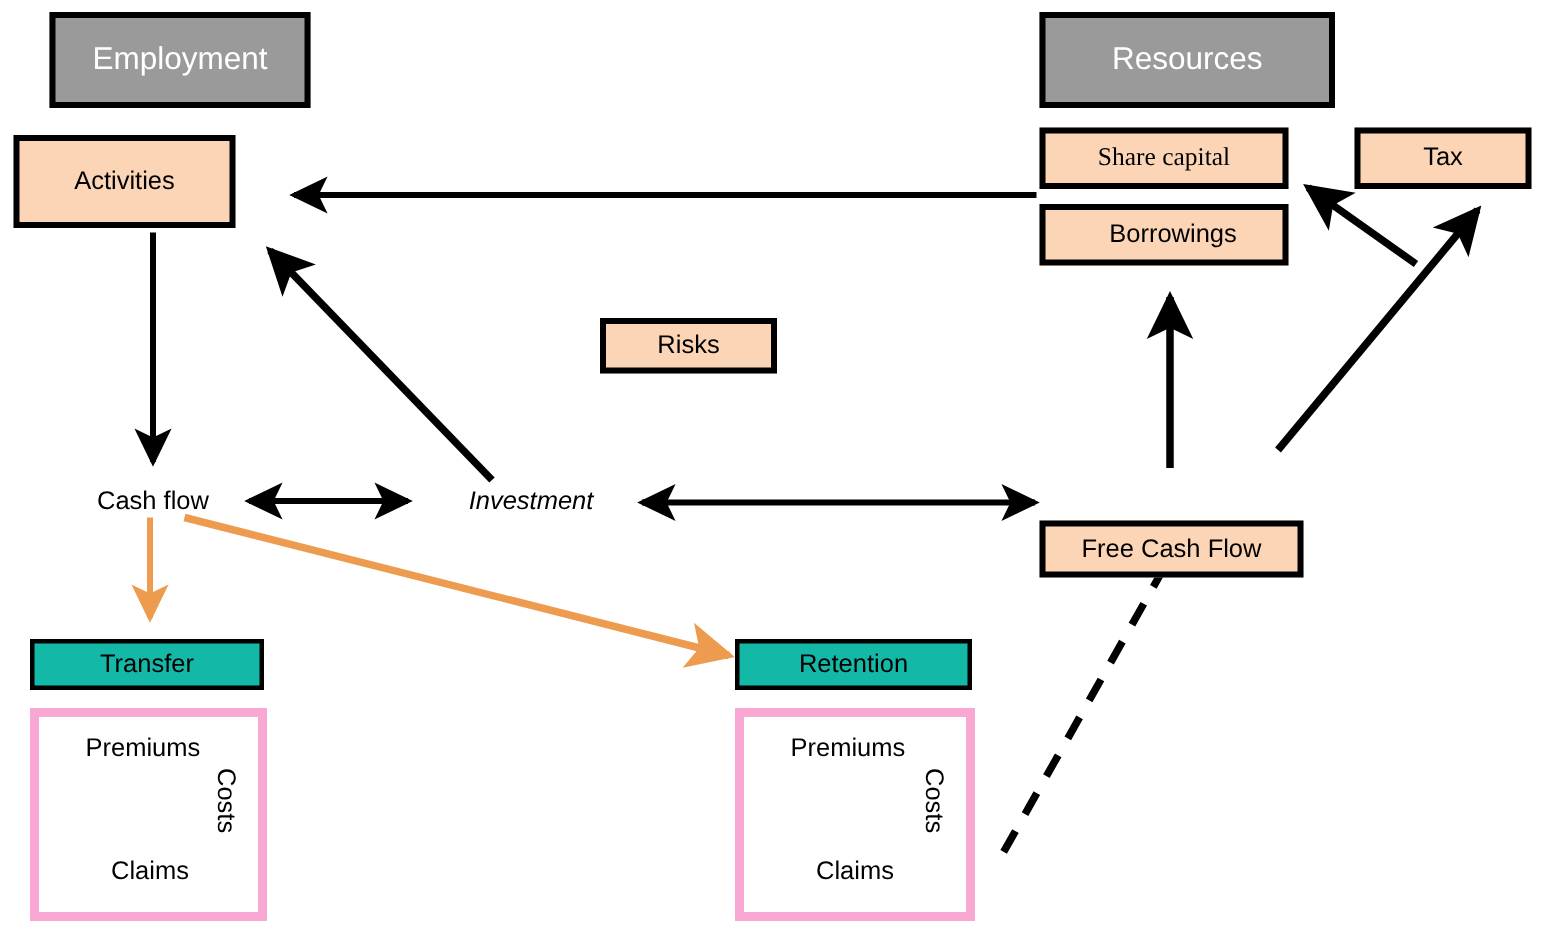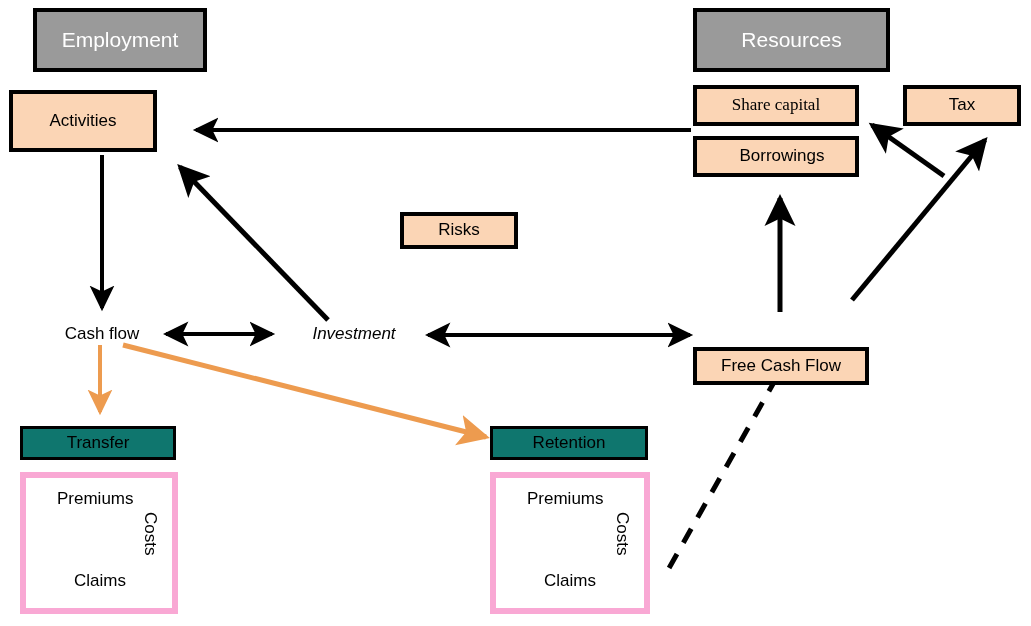--- a/index.html
+++ b/index.html
@@ -49,21 +49,21 @@
   
   .plain {
     background: transparent;
     border: none;
     color: #000000;
     font-size: 17px;
   }
   
   .outline {
     border: 3px solid #000000;
-    background: #0f766e;
+    background: #14b8a6;
     color: #000000;
     font-size: 17px;
   }
   .panel {
     position: absolute;
     box-sizing: border-box;
     border: 6px solid #f9a8d4;
     background: #ffffff;
   }
   .panel .lbl {

